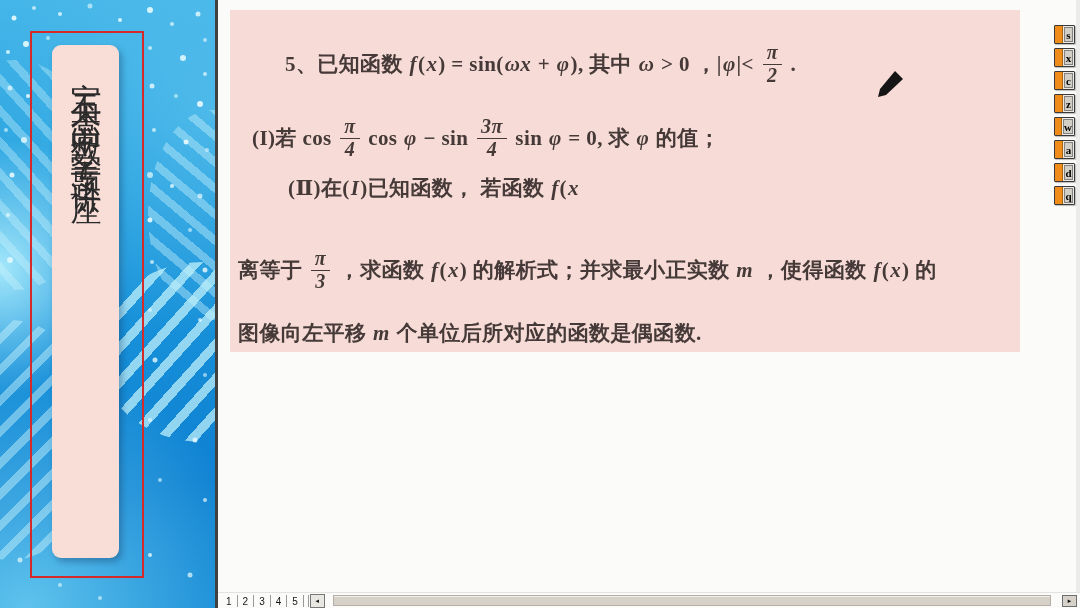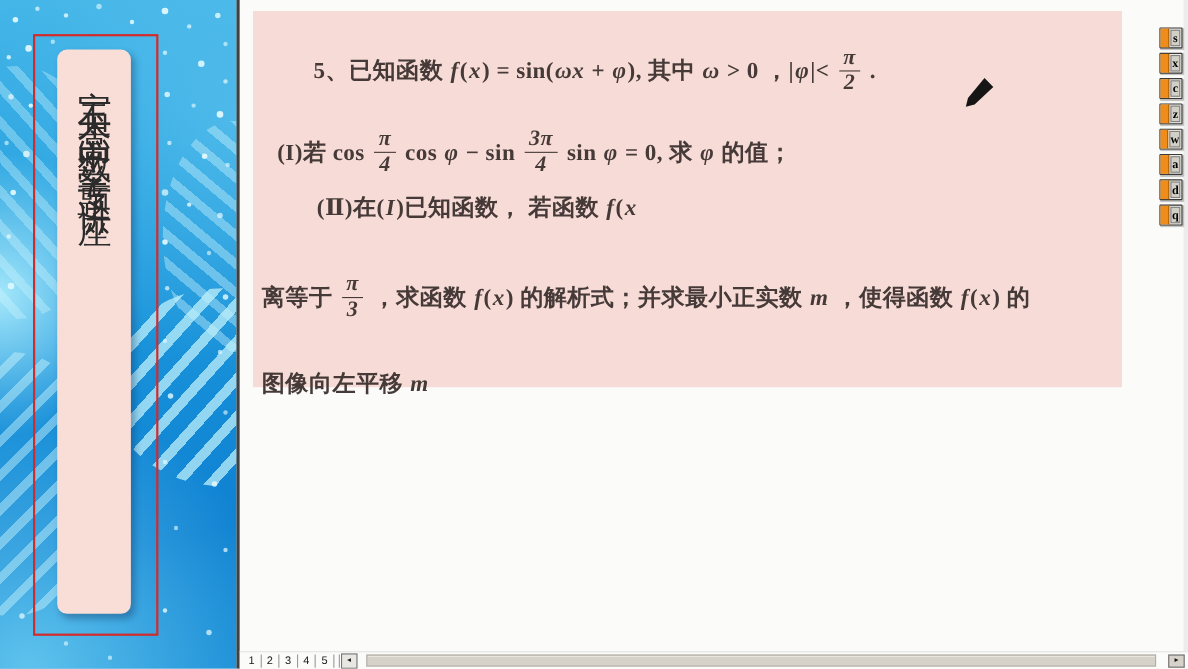--- a/index.html
+++ b/index.html
@@ -44,21 +44,21 @@
   .math-line{position:absolute;display:flex;align-items:center;white-space:pre;
     font-size:21px;color:#453a38;letter-spacing:.4px;font-weight:bold;}
   .math-line .v{font-style:italic;padding:0 1px;}
   .frac{display:inline-flex;flex-direction:column;align-items:center;font-style:italic;
     line-height:1.08;margin:0 3px;font-size:20px;}
   .frac .fn{border-bottom:1.5px solid #453a38;padding:0 4px;}
   .l1{left:55px;top:26px;height:56px;}
   .l2{left:22px;top:98px;height:60px;}
   .l3{left:18px;top:160px;height:36px;margin-left:40px;}
   .l4{left:8px;top:230px;height:60px;}
-  .l5{left:8px;top:320px;height:36px;}
+  .l5{left:8px;top:305px;height:36px;}
 
   
   .pen{position:absolute;left:872px;top:66px;}
 
   
   .hotkeys{position:absolute;left:1054px;top:25px;display:flex;flex-direction:column;}
   .hk-btn{width:21px;height:19px;margin-bottom:4px;border:1px solid #3a3a3a;
     background:#ece9e3;display:flex;box-sizing:border-box;border-radius:1px;
     box-shadow:1px 1px 1px rgba(0,0,0,.25);cursor:pointer;}
   .hk-orange{width:7px;background:#ef8c1a;border-right:1px solid #a96309;}
@@ -151,21 +151,21 @@
     </div>
   </div>
 
   <div class="win-border"></div>
   <div class="main">
     <div class="panel" id="math-problem">
         <div class="math-line l1"><span class="t">5、已知函数 </span><span class="v">f</span><span class="t">(</span><span class="v">x</span><span class="t">) = sin(</span><span class="v">ωx</span><span class="t"> + </span><span class="v">φ</span><span class="t">), 其中 </span><span class="v">ω</span><span class="t"> &gt; 0 ，|</span><span class="v">φ</span><span class="t">|&lt; </span><span class="frac"><span class="fn">π</span><span class="fd">2</span></span><span class="t"> .</span></div>
         <div class="math-line l2"><span class="t">(I)若 cos </span><span class="frac"><span class="fn">π</span><span class="fd">4</span></span><span class="t"> cos </span><span class="v">φ</span><span class="t"> − sin </span><span class="frac"><span class="fn">3π</span><span class="fd">4</span></span><span class="t"> sin </span><span class="v">φ</span><span class="t"> = 0, 求 </span><span class="v">φ</span><span class="t"> 的值；</span></div>
         <div class="math-line l3"><span class="t">(Ⅱ)在(</span><span class="v">I</span><span class="t">)已知函数， 若函数 </span><span class="v">f</span><span class="t">(</span><span class="v">x</span></div>
         <div class="math-line l4"><span class="t">离等于 </span><span class="frac"><span class="fn">π</span><span class="fd">3</span></span><span class="t"> ，求函数 </span><span class="v">f</span><span class="t">(</span><span class="v">x</span><span class="t">) 的解析式；并求最小正实数 </span><span class="v">m</span><span class="t"> ，使得函数 </span><span class="v">f</span><span class="t">(</span><span class="v">x</span><span class="t">) 的</span></div>
-        <div class="math-line l5"><span class="t">图像向左平移 </span><span class="v">m</span></div>
+        <div class="math-line l5"><span class="t">图像向左平移 </span><span class="v">m</span><span class="t"> 个单位后所对应的函数是偶函数.</span></div>
       </div>
   </div>
   <div class="right-strip"></div>
 
   <svg class="pen" width="34" height="36" viewBox="0 0 34 36">
     <path d="M23 5 L31 13 L14 29 L6 31 L8 23 Z" fill="#151515"></path>
   </svg>
 
   <div class="hotkeys">
     <div class="hk-btn">

